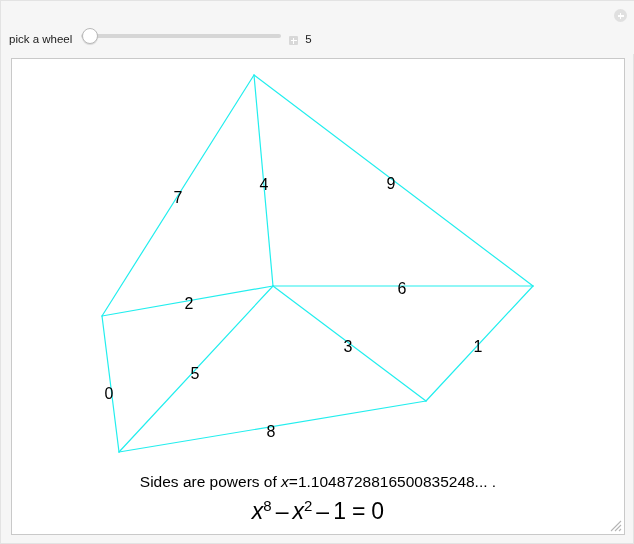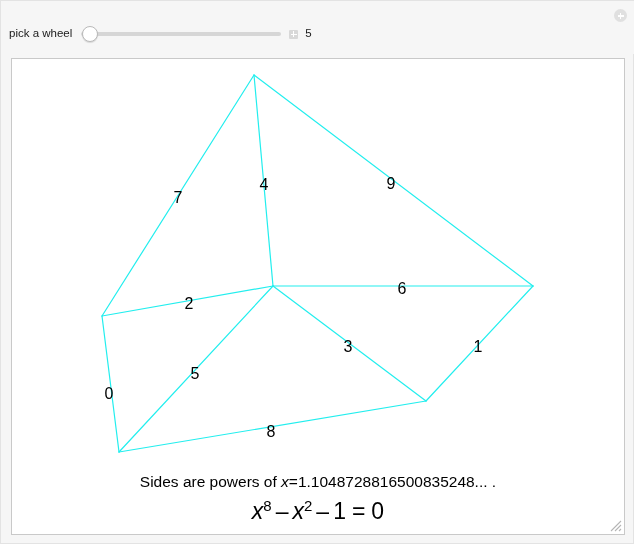--- a/index.html
+++ b/index.html
@@ -34,21 +34,21 @@
     height: 53px;
     background: #f6f6f6;
   }
 
   #slider-row {
     position: absolute;
     left: 8px;
     top: 22px;
     height: 22px;
     display: flex;
-    align-items: center;
+    align-items: flex-end;
   }
 
   #slider-label {
     font-size: 11.5px;
     color: #1a1a1a;
     font-family: "Liberation Sans", sans-serif;
     white-space: nowrap;
     line-height: 1;
   }
 

